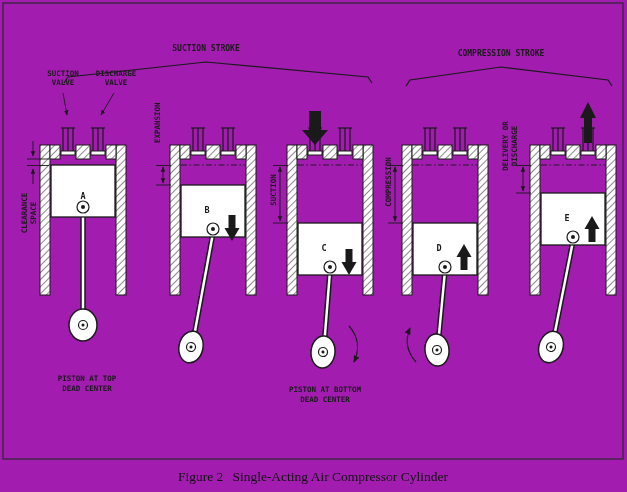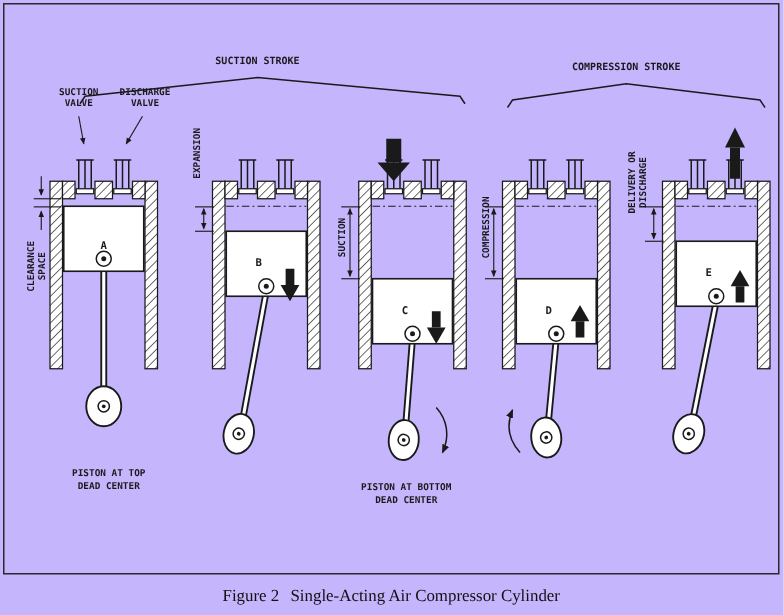--- a/index.html
+++ b/index.html
@@ -1,16 +1,16 @@
 <!DOCTYPE html>
 <html><head>
 <meta charset="utf-8">
 <style>
   html, body { margin: 0; padding: 0; background: #ffffff; }
-  .page { width: 627px; height: 492px; position: relative; background: #c4b5fd; }
+  .page { width: 627px; height: 492px; position: relative; background: #a21caf; }
   svg { display: block; }
   .lbl {
     font-family: "DejaVu Sans Mono", monospace;
     font-size: 8px;
     font-weight: bold;
     fill: #1a1a1a;
   }
   .dim-label {
     font-family: "DejaVu Sans Mono", monospace;
     font-size: 7.5px;

